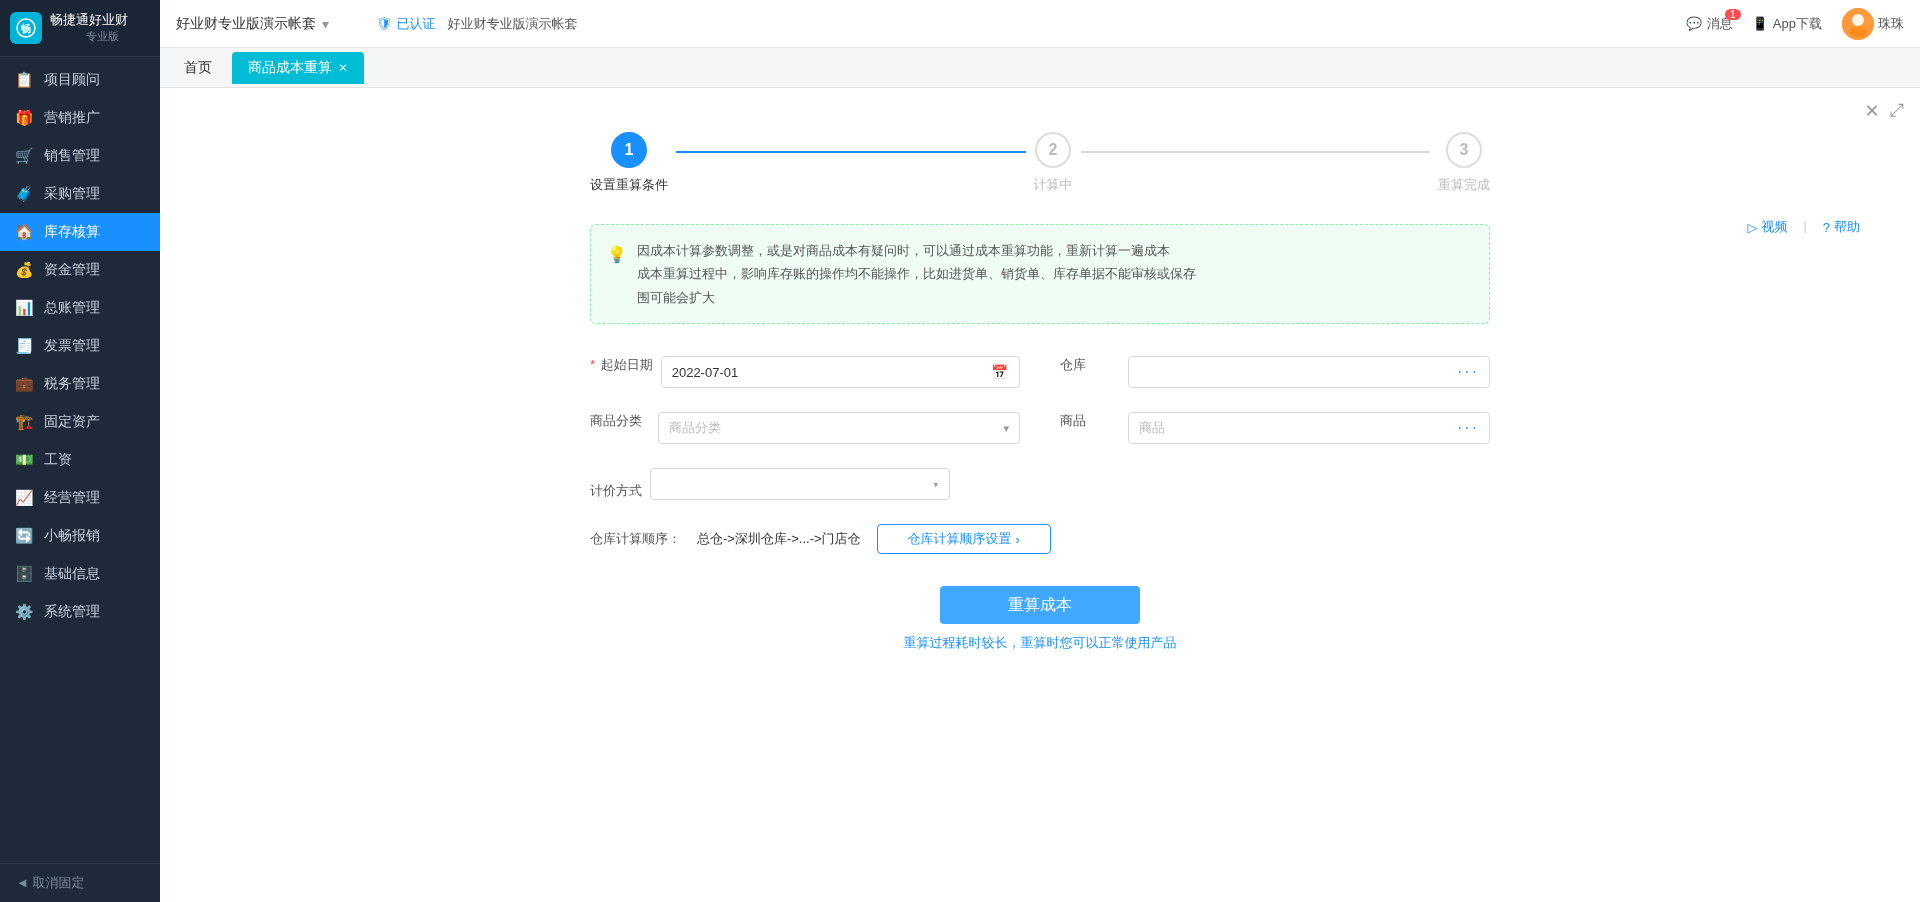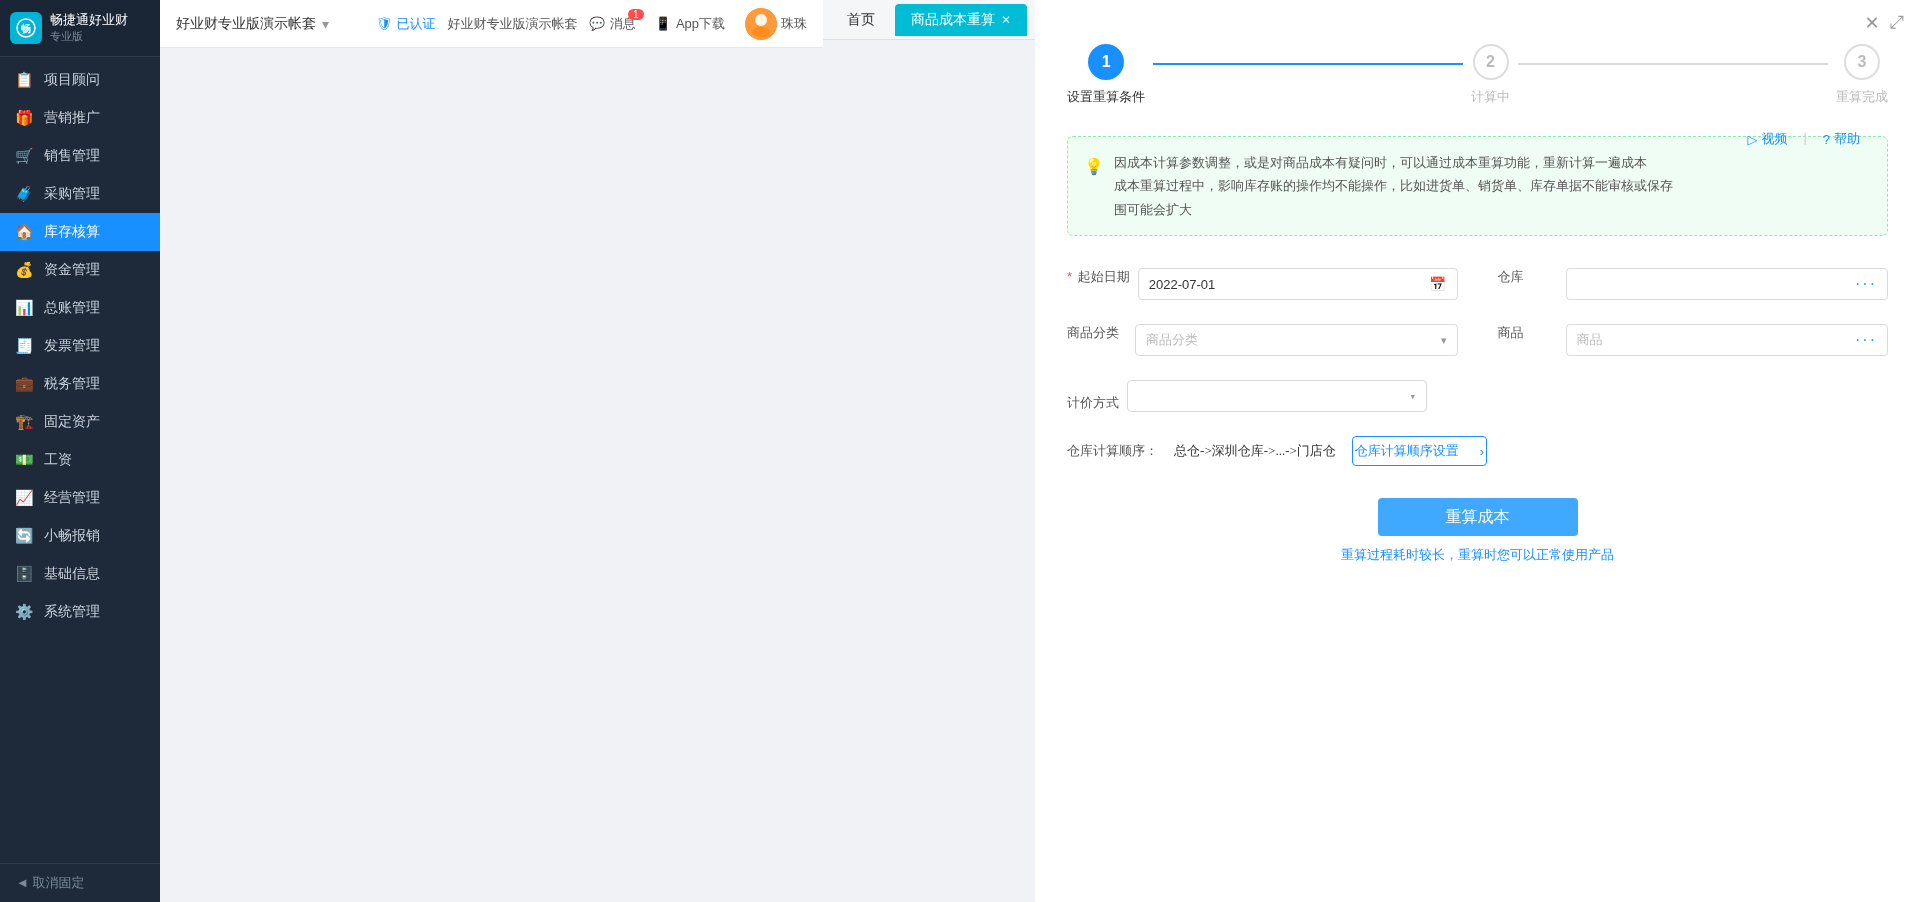--- a/index.html
+++ b/index.html
@@ -36,20 +36,21 @@
       font-weight: bold;
     }
     .sidebar-title {
       color: white;
       font-size: 13px;
       line-height: 1.3;
     }
     .sidebar-subtitle {
       color: #7a8a9a;
       font-size: 11px;
+      margin-left: 36px;
     }
     .sidebar-nav {
       flex: 1;
       overflow-y: auto;
       padding: 4px 0;
     }
     .sidebar-nav::-webkit-scrollbar { width: 4px; }
     .sidebar-nav::-webkit-scrollbar-thumb { background: #2d3a4a; }
     .nav-item {
       display: flex;
@@ -81,21 +82,21 @@
       align-items: center;
       gap: 6px;
       cursor: pointer;
       border-top: 1px solid #2d3a4a;
     }
 
     
     .main {
       flex: 1;
       display: flex;
-      flex-direction: row;
+      flex-direction: column;
       background: #f0f2f5;
       overflow: hidden;
     }
 
     
     .topbar {
       background: white;
       height: 48px;
       display: flex;
       align-items: center;
@@ -350,33 +351,33 @@
 
     
     .warehouse-order-row {
       display: flex;
       align-items: center;
       gap: 16px;
       margin-bottom: 32px;
       flex-wrap: wrap;
     }
     .warehouse-order-label { font-size: 13px; color: #555; }
-    .warehouse-order-value { font-size: 13px; color: #333; font-family: Liberation Serif, serif; }
+    .warehouse-order-value { font-size: 13px; color: #333; }
     .warehouse-order-btn {
       height: 30px;
-      padding: 0 2px;
+      padding: 0 30px;
       border: 1px solid #1890ff;
       border-radius: 4px;
       color: #1890ff;
       font-size: 13px;
       background: white;
       cursor: pointer;
       display: flex;
       align-items: center;
-      gap: 21px;
+      gap: 4px;
     }
 
     
     .recalc-section {
       text-align: center;
       margin-top: 20px;
     }
     .recalc-btn {
       width: 200px;
       height: 38px;

